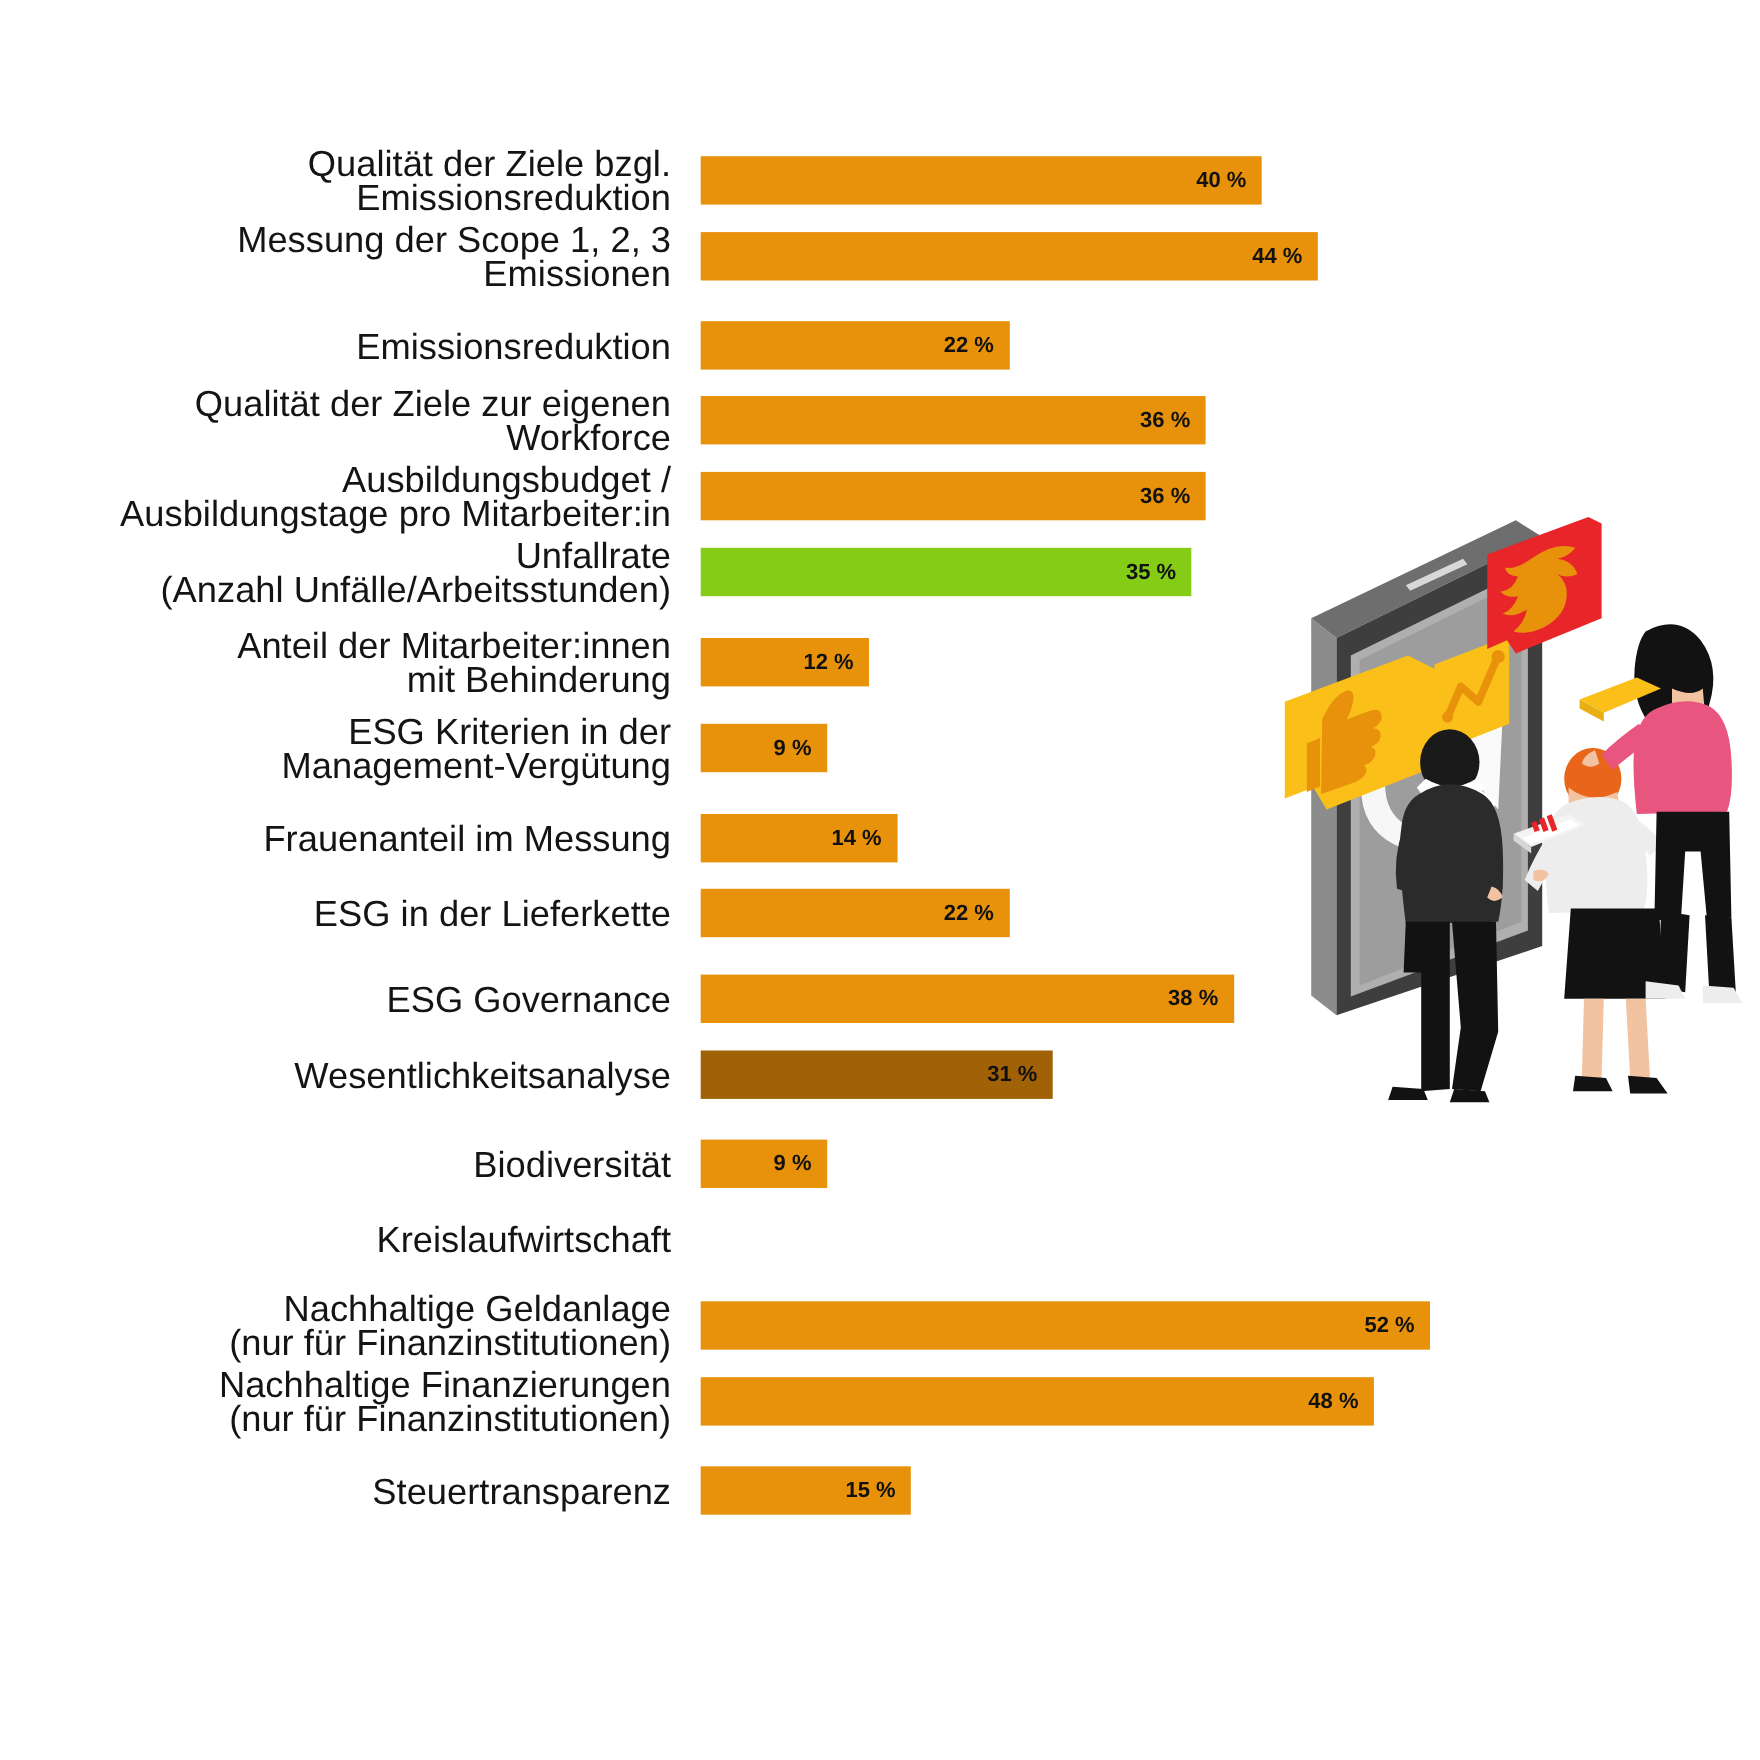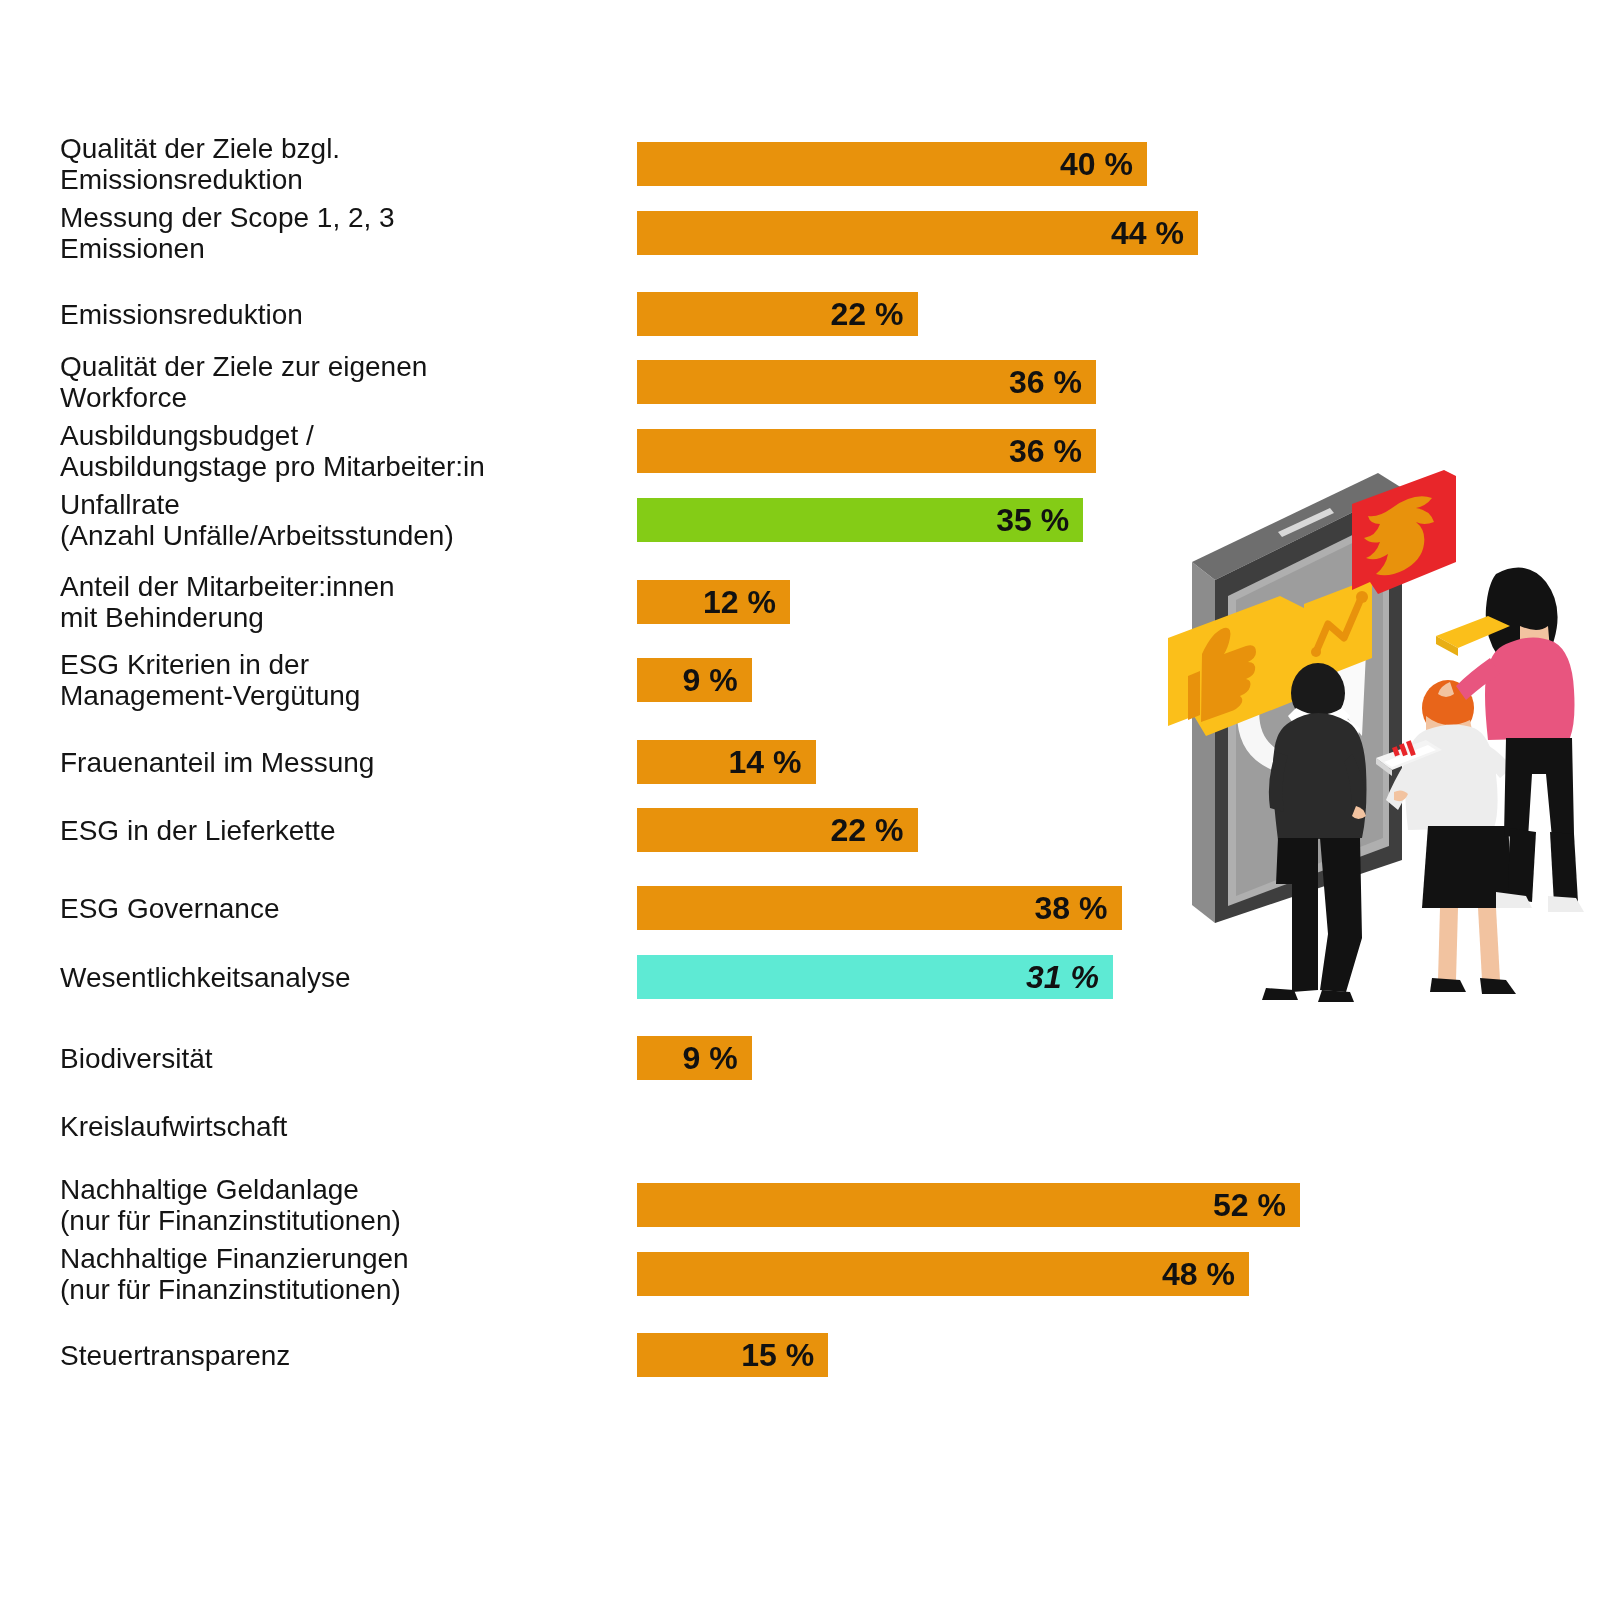--- a/index.html
+++ b/index.html
@@ -45,23 +45,23 @@
     position: absolute;
     left: 0;
     height: 44px;
     width: 1340px;
   }
 
   .label-box {
     position: absolute;
     left: 60px;
     width: 550px;
-    text-align: left;
+    text-align: right;
     color: #141414;
-    font-size: 28px;
+    font-size: 33px;
     line-height: 31px;
     white-space: pre-line;
     font-weight: 400;
   }
 
   .bar-track {
     position: absolute;
     left: 637px;
     height: 44px;
   }
@@ -73,21 +73,21 @@
     height: 44px;
     background: #E8920C;
   }
 
   .bar-value {
     position: absolute;
     top: 0;
     height: 44px;
     line-height: 44px;
     right: 14px;
-    font-size: 32px;
+    font-size: 20px;
     font-weight: bold;
     color: #111111;
     white-space: nowrap;
     letter-spacing: 0px;
   }
 </style>
 </head>
 <body>
 
 <div id="chart-root">
@@ -184,21 +184,21 @@
         <div class="label-box" style="top: 6.5px;">ESG Governance</div>
         <div class="bar-track" style="width: 663px;">
           <div class="bar" style="width: 484.5px; background: rgb(232, 146, 12);">
             <span class="bar-value">38 %</span>
           </div>
         </div>
       </div>
       <div class="row" style="top: 955px;">
         <div class="label-box" style="top: 6.5px;">Wesentlichkeitsanalyse</div>
         <div class="bar-track" style="width: 663px;">
-          <div class="bar" style="width: 476px; background: #5eead4; font-style: italic;">
+          <div class="bar" style="width: 320px; background: #a16207;">
             <span class="bar-value">31 %</span>
           </div>
         </div>
       </div>
       <div class="row" style="top: 1036px;">
         <div class="label-box" style="top: 6.5px;">Biodiversität</div>
         <div class="bar-track" style="width: 663px;">
           <div class="bar" style="width: 114.75px; background: rgb(232, 146, 12);">
             <span class="bar-value">9 %</span>
           </div>

